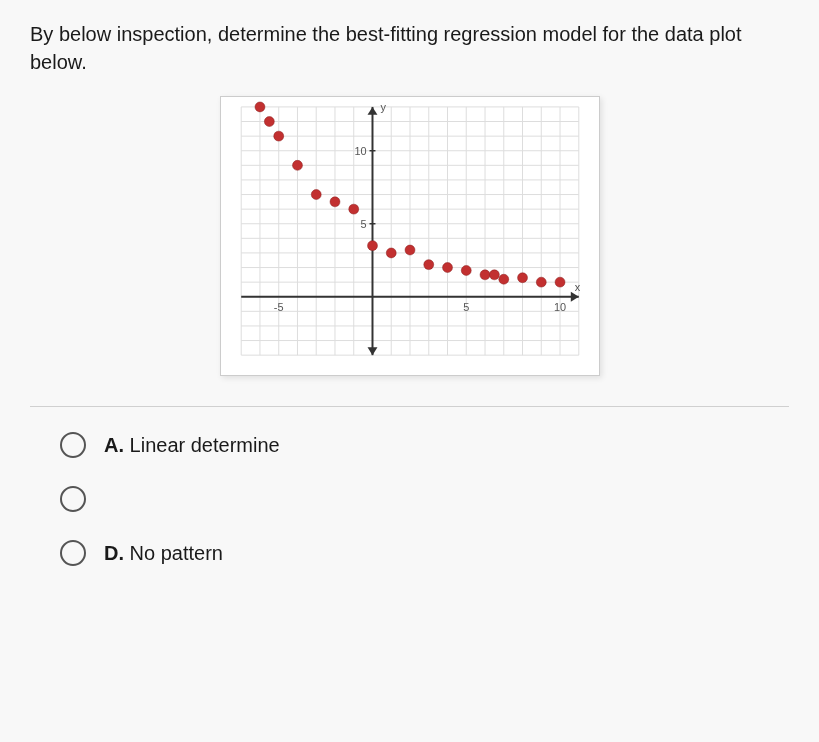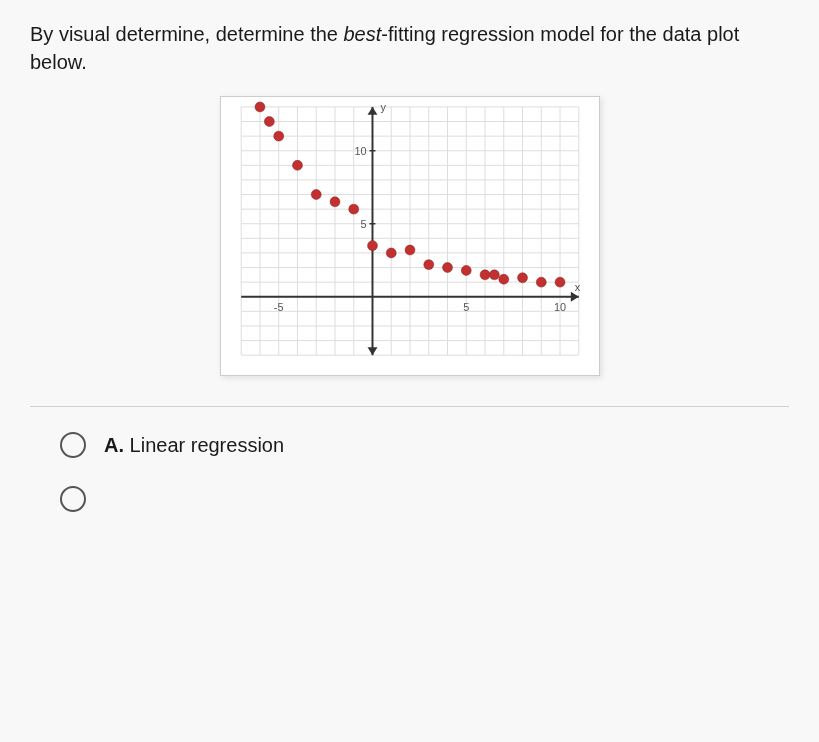--- a/index.html
+++ b/index.html
@@ -10,21 +10,21 @@
       height: 742px;
       padding: 20px 30px;
       color: #222;
     }
     .question-text {
       font-size: 20px;
       line-height: 1.4;
       margin-bottom: 20px;
       color: #1a1a1a;
     }
-    .question-text .italic { font-style: italic; }
+    .question-text .italic { }
     .chart-wrap {
       display: flex;
       justify-content: center;
       margin-bottom: 30px;
     }
     .chart-box {
       width: 380px;
       height: 280px;
       background: #fff;
       border: 1px solid #ccc;
@@ -55,21 +55,21 @@
     .option-label {
       font-size: 20px;
       color: #1a1a1a;
     }
     .option-label .letter { font-weight: bold; }
   </style>
 </head>
 <body>
 
 <div class="question-text">
-  <span>By visual determine, determine the </span><span class="italic">best</span><span>-fitting regression model for the data plot below.</span>
+  <span>By below inspection, determine the </span><span class="italic">best</span><span>-fitting regression model for the data plot below.</span>
 </div>
 
 <div class="chart-wrap">
   <div class="chart-box">
     <svg class="chart-svg" id="chart-svg" viewBox="0 0 380 280">
         <line x1="20" y1="260" x2="20" y2="10" stroke="#ddd" stroke-width="1"></line>
         <line x1="38.888888888888886" y1="260" x2="38.888888888888886" y2="10" stroke="#ddd" stroke-width="1"></line>
         <line x1="57.77777777777778" y1="260" x2="57.77777777777778" y2="10" stroke="#ddd" stroke-width="1"></line>
         <line x1="76.66666666666666" y1="260" x2="76.66666666666666" y2="10" stroke="#ddd" stroke-width="1"></line>
         <line x1="95.55555555555556" y1="260" x2="95.55555555555556" y2="10" stroke="#ddd" stroke-width="1"></line>
@@ -142,19 +142,26 @@
   </div>
 </div>
 
 <hr class="divider">
 
 <div class="options">
   <div class="option-row">
     <div class="radio-circle"></div>
     <div class="option-label">
       <span class="letter">A.</span>
-      <span>Linear regression</span>
+      <span>Linear determine</span>
     </div>
   </div>
   <div class="option-row">
     <div class="radio-circle"></div>
   </div>
+  <div class="option-row">
+    <div class="radio-circle"></div>
+    <div class="option-label">
+      <span class="letter">D.</span>
+      <span>No pattern</span>
+    </div>
+  </div>
 </div>
 
 </body></html>

